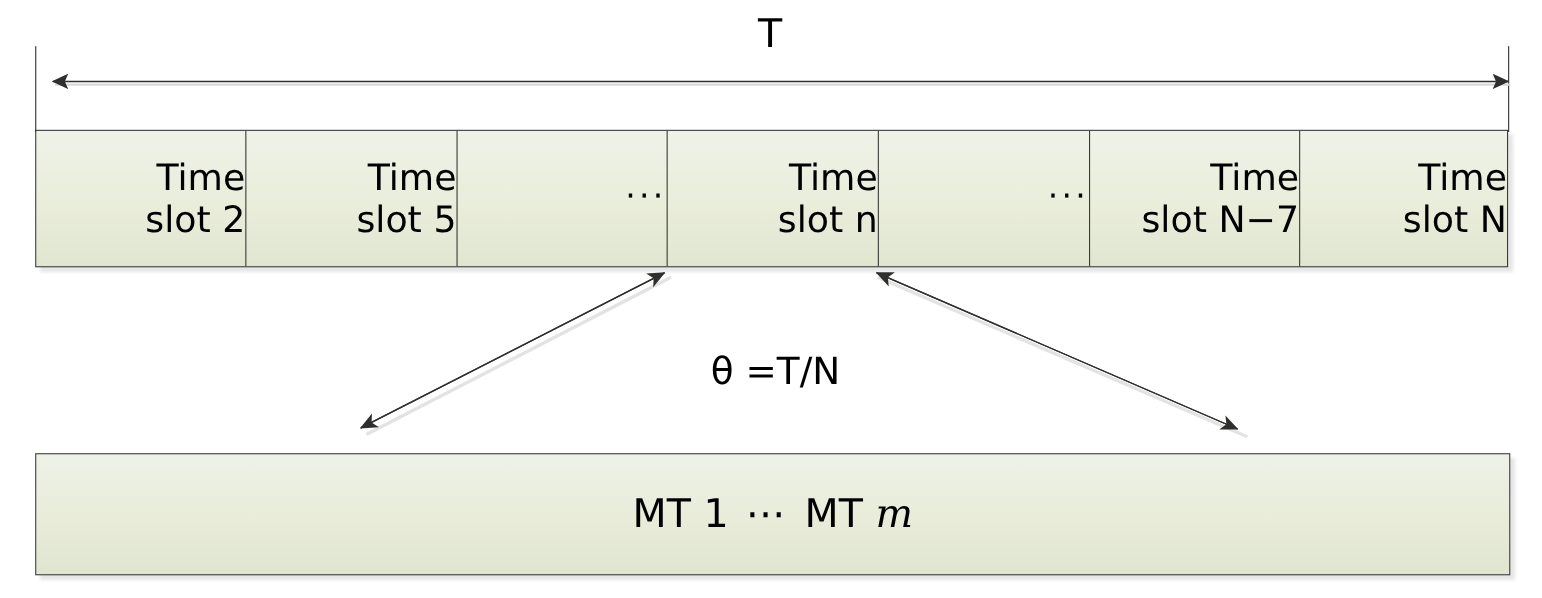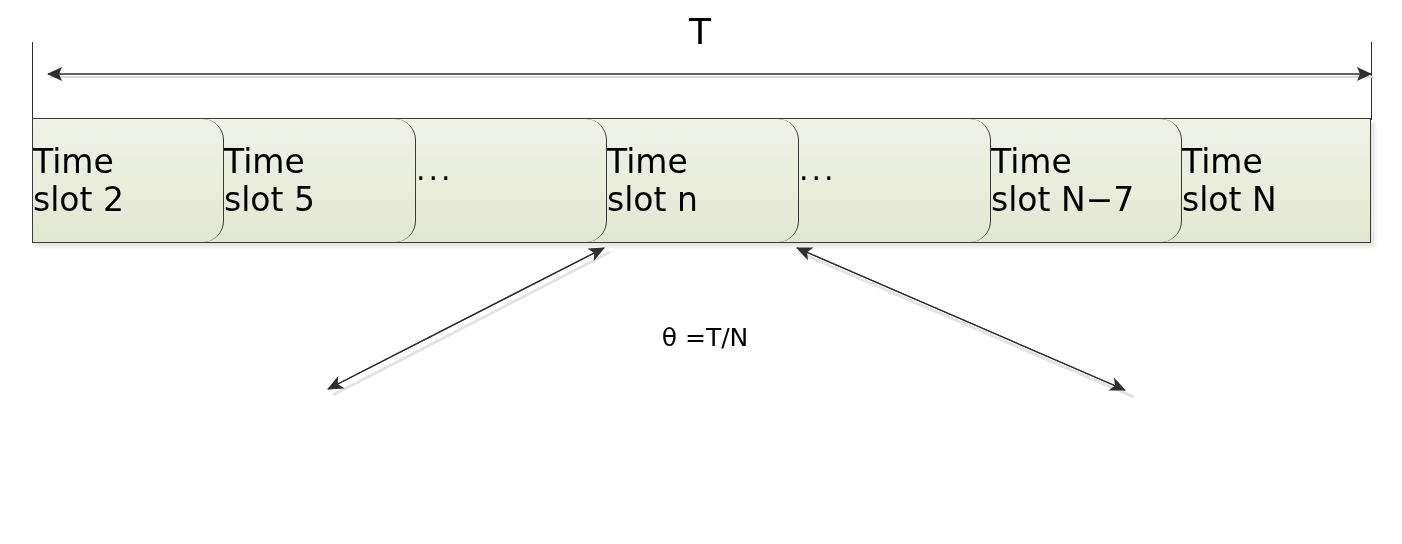--- a/index.html
+++ b/index.html
@@ -57,28 +57,27 @@
     box-sizing: border-box;
     border: 1px solid #3a3a38;
     background: linear-gradient(180deg, #eff2e8 0%, #e9edda 55%, #e1e6d1 100%);
     box-shadow: 4px 4px 3px rgba(0,0,0,0.10);
   }
   .slot-cell {
     box-sizing: border-box;
     border-right: 1px solid #3a3a38;
     display: flex;
     flex-direction: column;
-    align-items: flex-start;
+    align-items: flex-end;
     justify-content: center;
     font-size: 33px;
     line-height: 38px;
     color: #000000;
     text-align: center;
     white-space: nowrap;
-    border-radius: 21px;
   }
   .slot-cell:last-child { border-right: none; }
   .slot-cell .l1, .slot-cell .l2 { display: block; }
   .slot-cell.ellipsis {
     font-size: 30px;
     letter-spacing: 3px;
     padding-bottom: 4px;
   }
 
   
@@ -91,21 +90,21 @@
     pointer-events: none;
   }
 
   
   #theta-label {
     position: absolute;
     left: 565px;
     top: 318px;
     width: 280px;
     text-align: center;
-    font-size: 25px;
+    font-size: 34px;
     line-height: 40px;
     color: #000000;
     white-space: nowrap;
   }
 
   
   #mt-box {
     position: absolute;
     left: 32px;
     top: 412px;
@@ -198,14 +197,21 @@
 
     <line x1="604" y1="248" x2="328" y2="389" stroke="#2f2f2d" stroke-width="1.2" marker-end="url(#dArr)"></line>
     <line x1="328" y1="389" x2="604" y2="248" stroke="#2f2f2d" stroke-width="1.2" marker-end="url(#dArr)"></line>
 
     <line x1="797" y1="248" x2="1125" y2="390" stroke="#2f2f2d" stroke-width="1.2" marker-end="url(#dArr)"></line>
     <line x1="1125" y1="390" x2="797" y2="248" stroke="#2f2f2d" stroke-width="1.2" marker-end="url(#dArr)"></line>
   </svg>
 
   <div id="theta-label">θ =T/N</div>
 
+  <div id="mt-box">
+    <div id="mt-text">
+      <span>MT 1</span>
+      <span class="dots">⋯</span>
+      <span>MT </span><span class="var">m</span>
+    </div>
+  </div>
 
 </div>
 
 </body></html>

